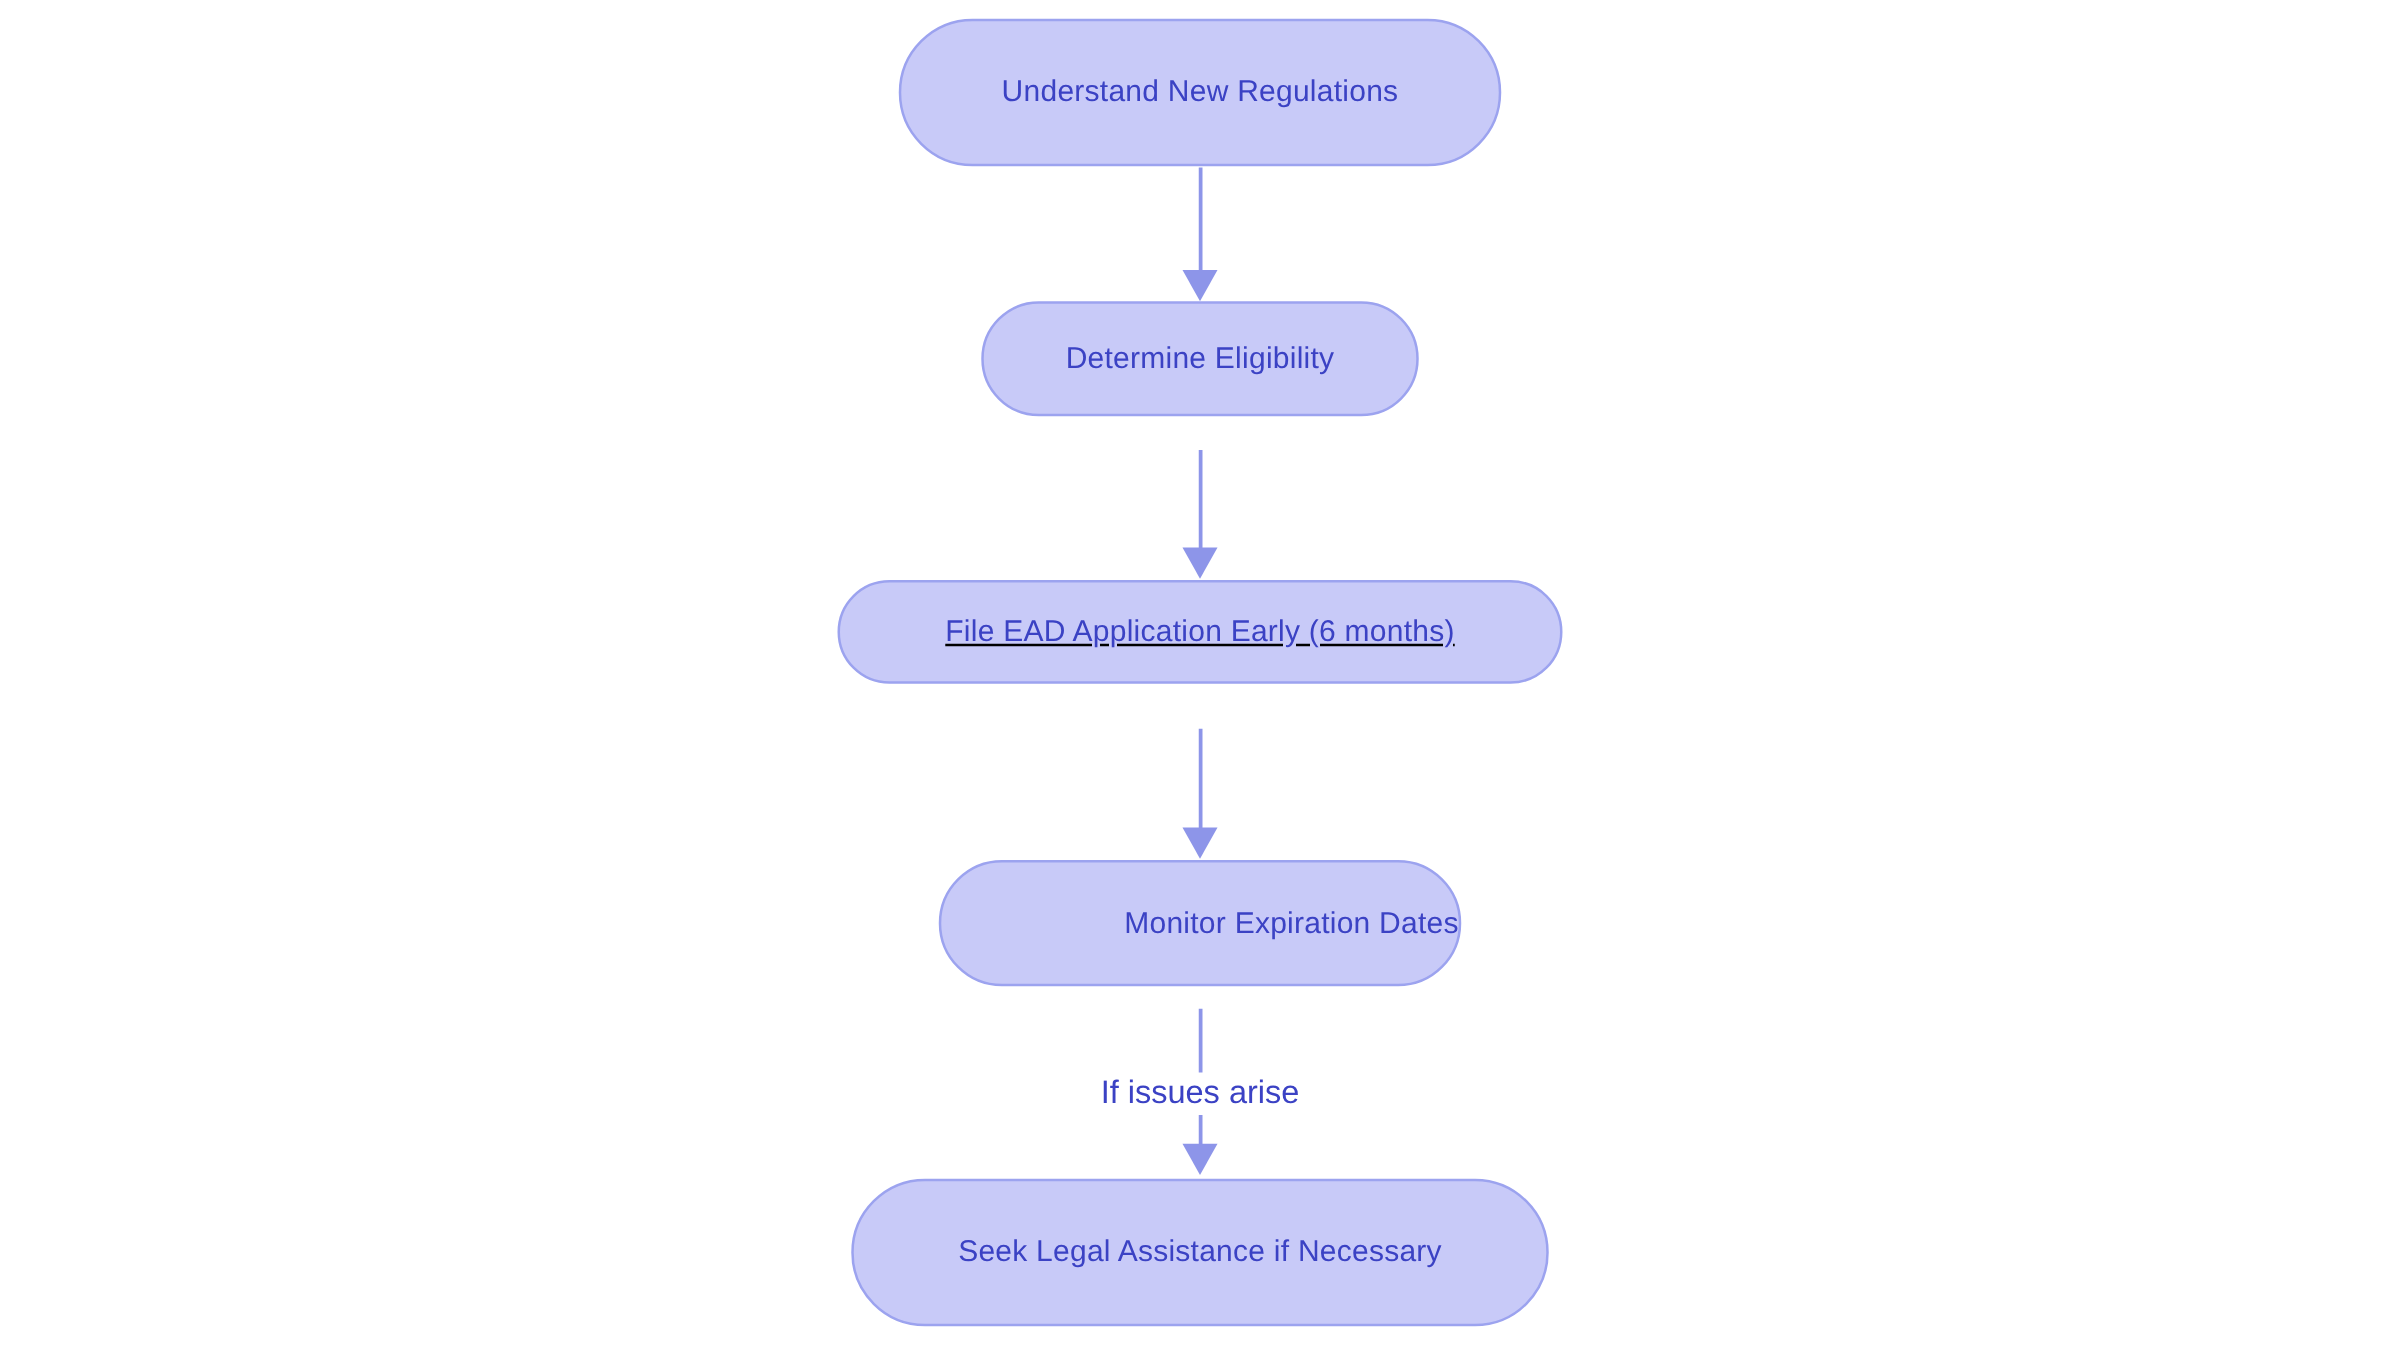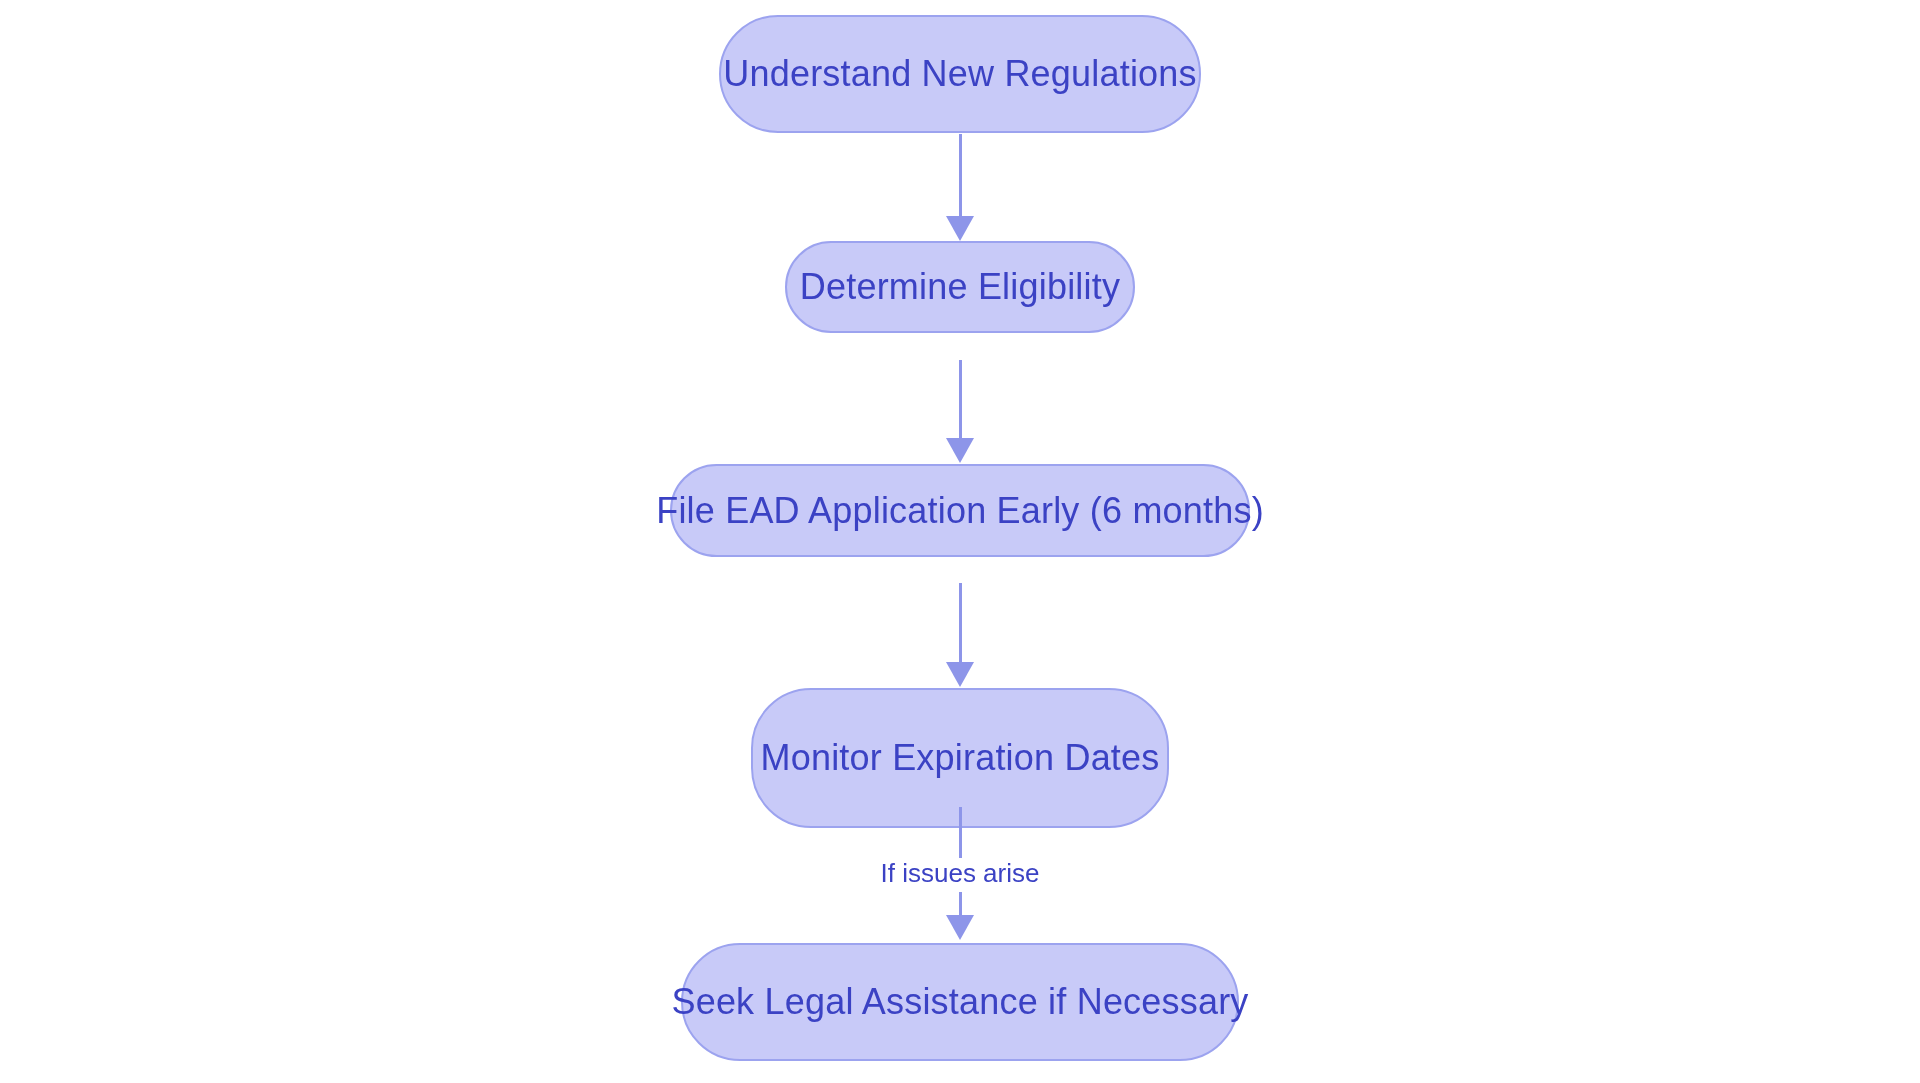--- a/index.html
+++ b/index.html
@@ -27,21 +27,21 @@
     background: var(--node-fill);
     border: 2px solid var(--node-border);
     border-radius: 60px;
     display: flex;
     align-items: center;
     justify-content: center;
     text-align: center;
   }
   .node-label {
     color: var(--text-color);
-    font-size: 36px;
+    font-size: 24px;
     font-weight: 400;
     letter-spacing: 0.2px;
     white-space: nowrap;
   }
   .edge-line {
     position: absolute;
     width: 3px;
     background: var(--arrow-color);
   }
   .edge-head {
@@ -77,28 +77,28 @@
   <div class="edge-line" style="left:958.5px; top:134px; height:84px;"></div>
   <div class="edge-head" style="left:946px; top:216px;"></div>
 
   <div class="node" style="left:785px; top:241px; width:350px; height:92px;">
     <span class="node-label">Determine Eligibility</span>
   </div>
 
   <div class="edge-line" style="left:958.5px; top:360px; height:80px;"></div>
   <div class="edge-head" style="left:946px; top:438px;"></div>
 
-  <div class="node" style="left:670px; top:464px; width:580px; height:93px;">
+  <div class="node" style="left:670px; top:464px; width:580px; height:83px;text-decoration:underline;">
     <span class="node-label">File EAD Application Early (6 months)</span>
   </div>
 
   <div class="edge-line" style="left:958.5px; top:583px; height:81px;"></div>
   <div class="edge-head" style="left:946px; top:662px;"></div>
 
-  <div class="node" style="left:751px; top:688px; width:418px; height:140px;">
+  <div class="node" style="left:751px; top:688px; width:418px; height:101px;justify-content:flex-end;">
     <span class="node-label">Monitor Expiration Dates</span>
   </div>
 
   <div class="edge-line" style="left:958.5px; top:807px; height:51px;"></div>
   <div class="edge-label" style="left:960px; top:859px;">If issues arise</div>
   <div class="edge-line" style="left:958.5px; top:892px; height:24px;"></div>
   <div class="edge-head" style="left:946px; top:915px;"></div>
 
   <div class="node" style="left:681px; top:943px; width:558px; height:118px;">
     <span class="node-label">Seek Legal Assistance if Necessary</span>

